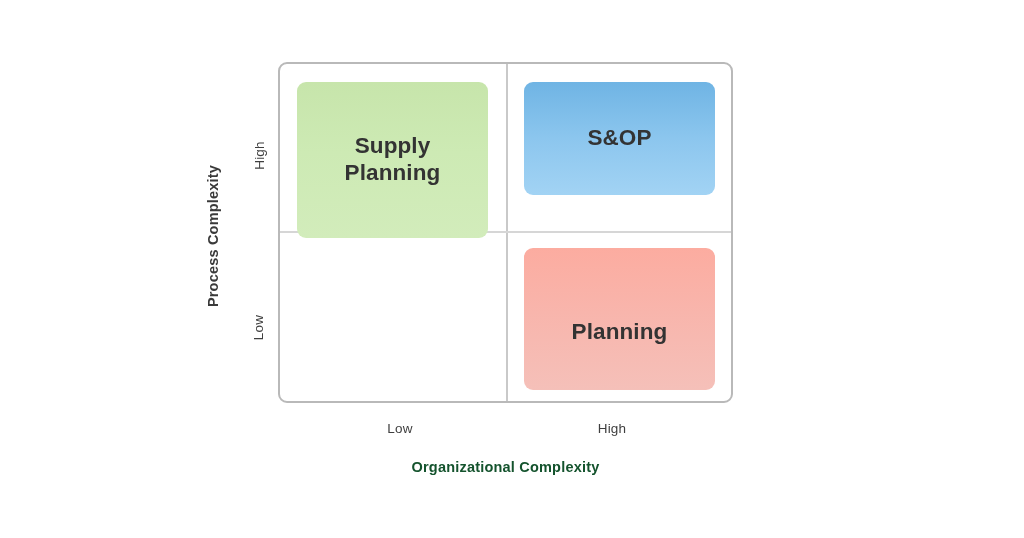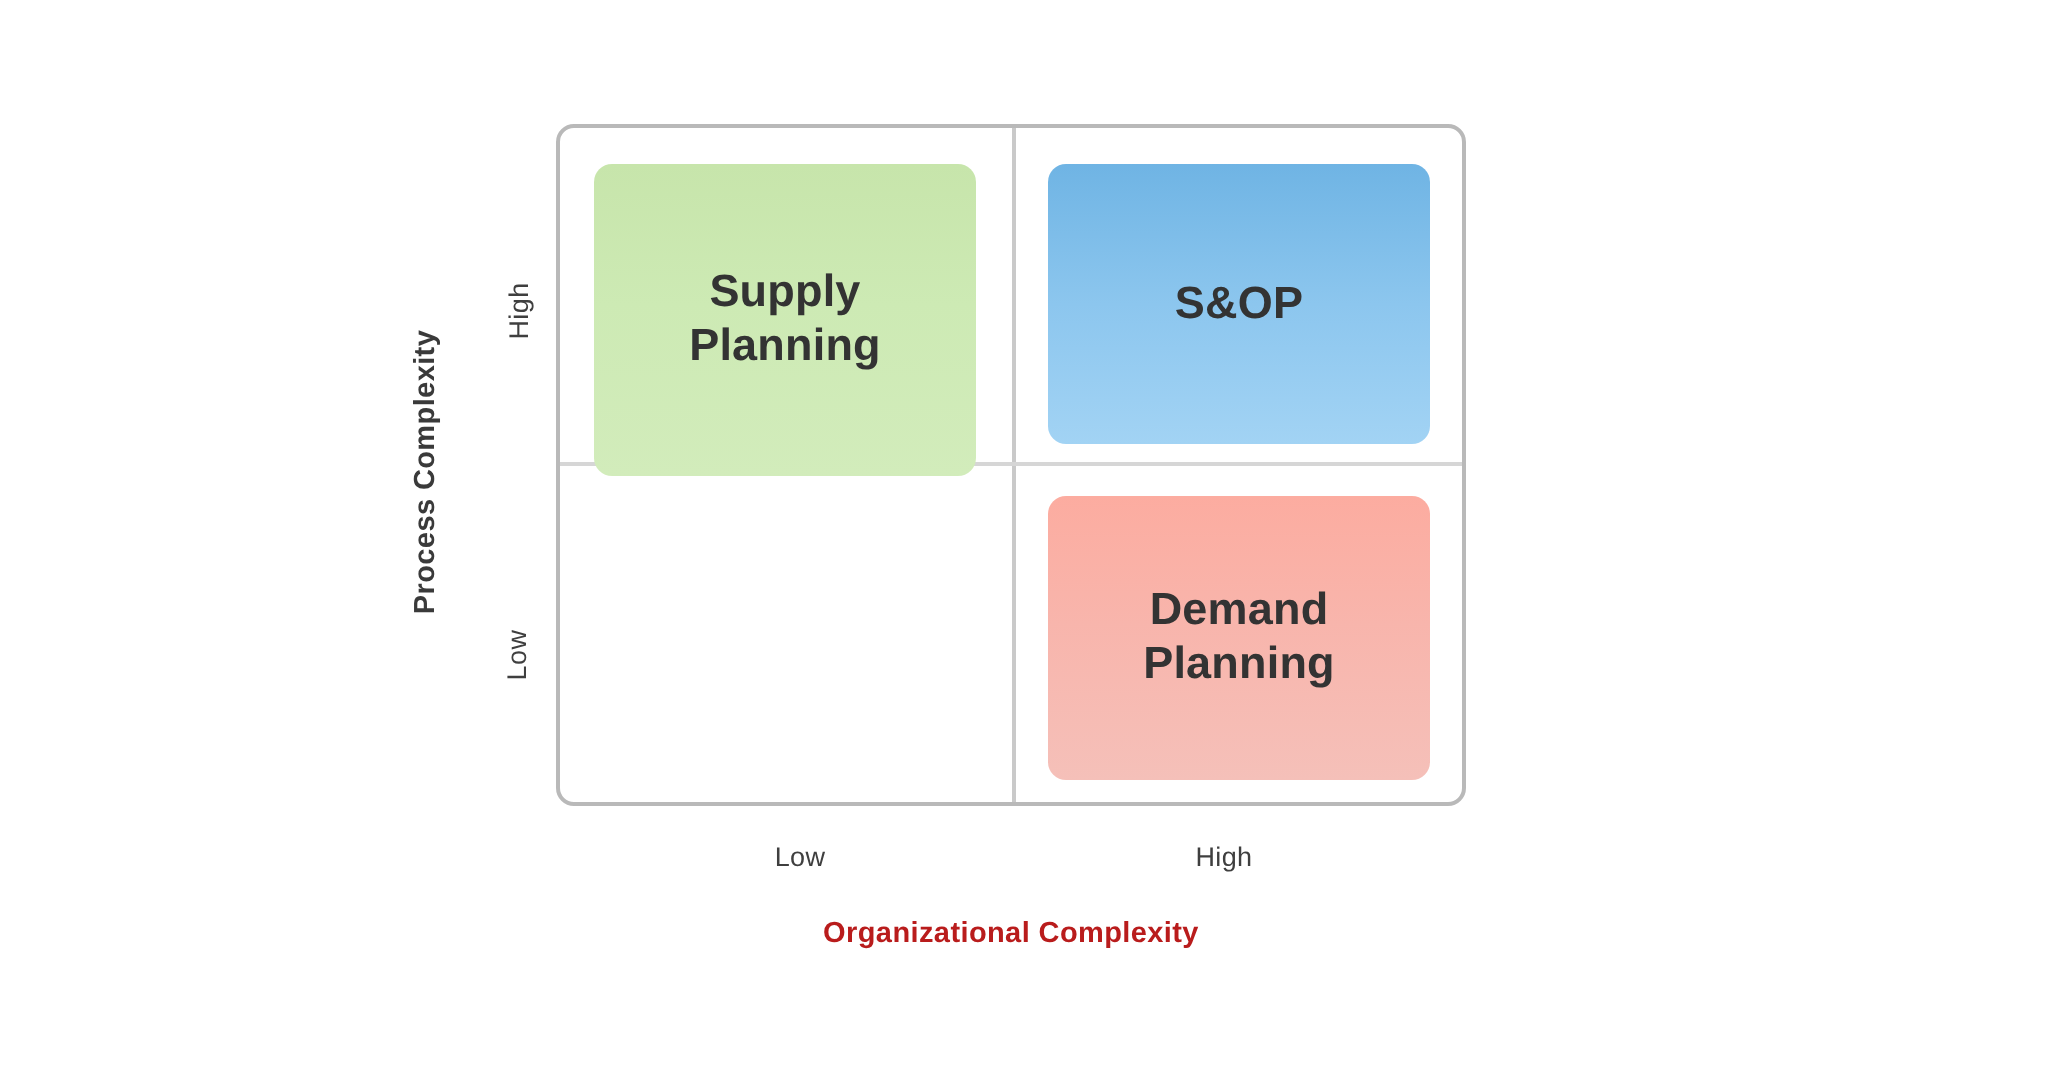--- a/index.html
+++ b/index.html
@@ -106,21 +106,21 @@
     width: 191px;
     height: 156px;
     font-size: 22.5px;
     background: linear-gradient(180deg, #c7e5ab 0%, #cdeab4 45%, #d2ecbb 100%);
   }
 
   #card-sop {
     left: 524px;
     top: 82px;
     width: 191px;
-    height: 140px;
+    height: 113px;
     font-size: 22.5px;
     background: linear-gradient(180deg, #6fb4e4 0%, #8cc6ee 50%, #a2d3f4 100%);
   }
 
   #card-demand-planning {
     left: 524px;
     top: 248px;
     width: 191px;
     height: 142px;
     font-size: 22.5px;
@@ -154,21 +154,21 @@
     position: absolute;
     left: 278px;
     top: 456px;
     width: 455px;
     height: 22px;
     display: flex;
     align-items: center;
     justify-content: center;
     font-size: 14.5px;
     font-weight: bold;
-    color: #b91c1c;
+    color: #14532d;
     letter-spacing: 0.2px;
   }
 </style>
 </head>
 <body>
 
 <div id="matrix-figure">
 
   <div class="y-axis-title-wrap">
     <span class="y-axis-title-inner">Process Complexity</span>
@@ -195,21 +195,21 @@
   <div class="card" id="card-sop">
     <span>
       <span>S&amp;OP</span>
     </span>
   </div>
 
   <div id="quadrant-empty"></div>
 
   <div class="card" id="card-demand-planning">
     <span>
-      <span>Demand</span><br>
+      <br>
       <span>Planning</span>
     </span>
   </div>
 
   <div class="x-tick" id="x-tick-low">Low</div>
   <div class="x-tick" id="x-tick-high">High</div>
 
   <div class="x-axis-title">Organizational Complexity</div>
 
 </div>

